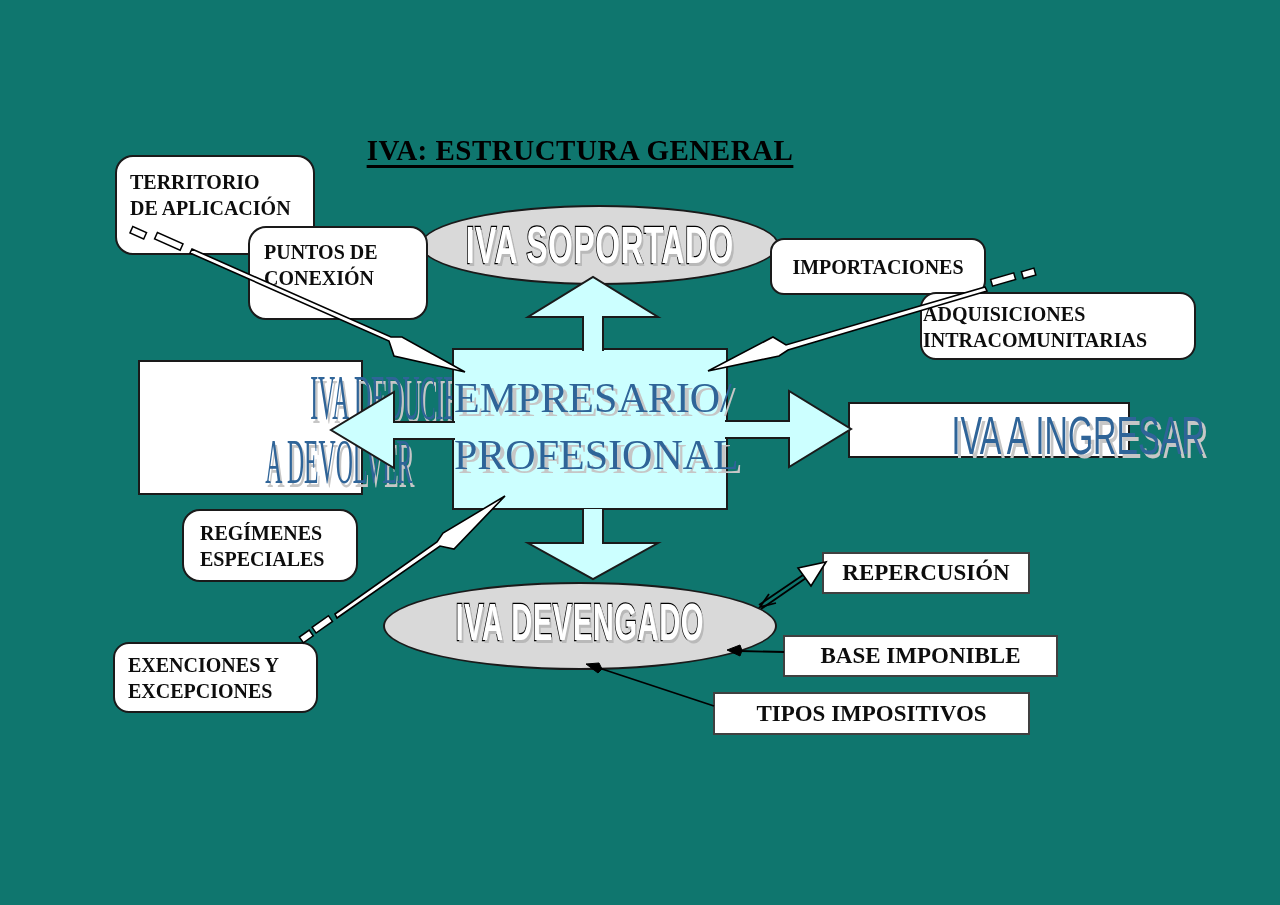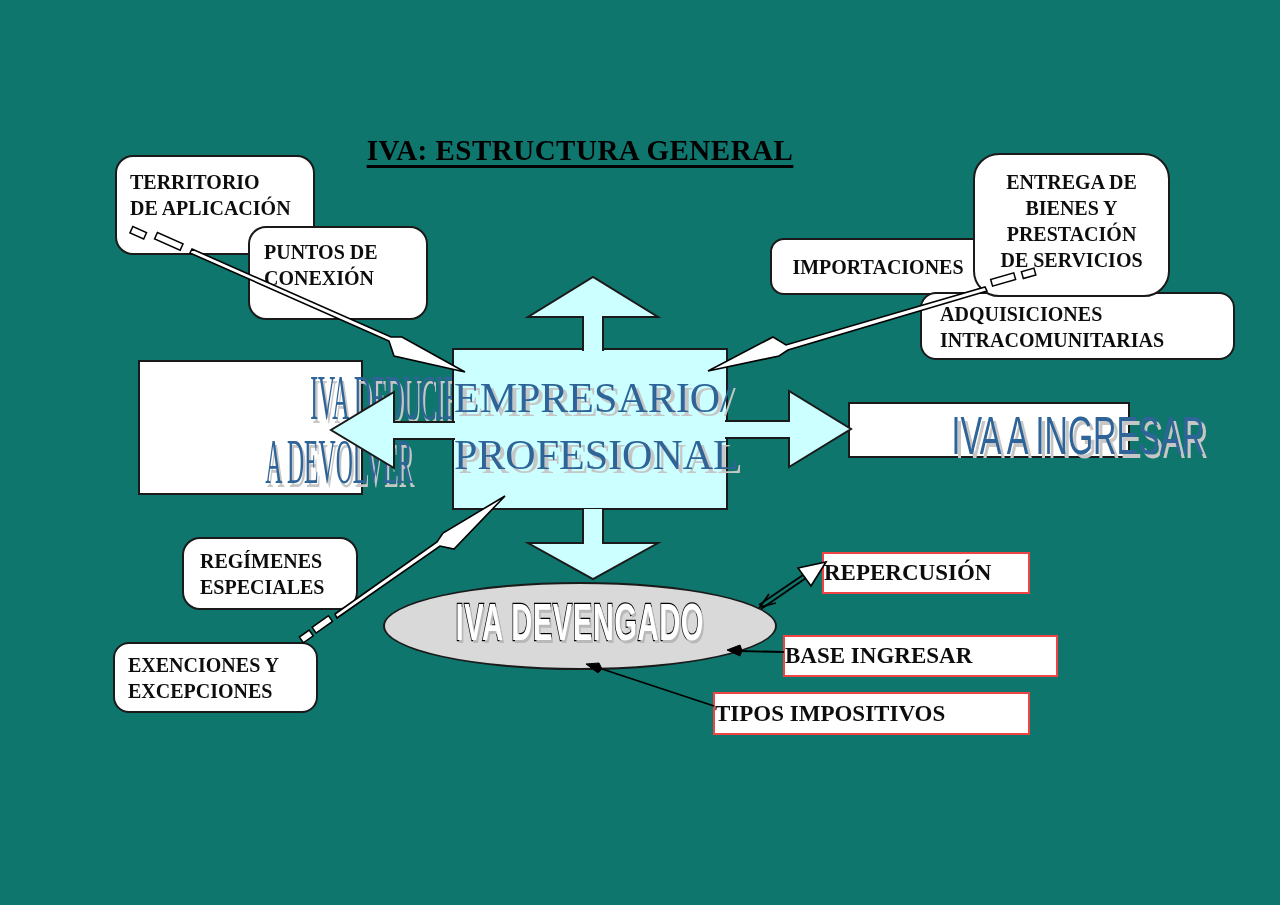--- a/index.html
+++ b/index.html
@@ -10,22 +10,22 @@
   #title{left:320px;top:131px;width:520px;text-align:center;
          font:700 29px/38px "Liberation Serif",serif;color:#000;letter-spacing:.5px;
          text-decoration:underline;text-decoration-thickness:3px;text-underline-offset:5px;z-index:6;}
   
   .ellipse{background:#d9d9d9;border:2px solid #1a1a1a;border-radius:50%;z-index:1;
            display:flex;align-items:center;justify-content:center;}
   
   .rbox{background:#fff;border:2px solid #1a1a1a;border-radius:18px;box-sizing:border-box;}
   .rlabel{font:700 20px/26px "Liberation Serif",serif;color:#0d0d0d;white-space:pre;}
   
-  .sbox{background:#fff;border:2px solid #ef4444;box-sizing:border-box;
-        display:flex;align-items:center;justify-content:flex-start;}
+  .sbox{background:#fff;border:2px solid #404040;box-sizing:border-box;
+        display:flex;align-items:center;justify-content:center;}
   .slabel{font:700 23px/26px "Liberation Serif",serif;color:#0d0d0d;white-space:nowrap;}
   
   #empresario-box{left:452px;top:348px;width:276px;height:162px;background:#ccffff;
                   border:2px solid #1a1a1a;box-sizing:border-box;z-index:4;text-align:left;padding-top:20px;}
   .wa-center{font:400 42px/57px "Liberation Serif",serif;color:#2f6498;
              text-shadow:4px 4px 0 #c6c6c6;white-space:nowrap;}
   
   #deducible-box{left:138px;top:360px;width:225px;height:135px;background:#fff;
                  border:2px solid #1a1a1a;box-sizing:border-box;z-index:2;text-align:center;padding-top:4px;}
   .wa-serif{display:inline-block;font:400 64px/64px "Liberation Serif",serif;color:#2f6498;
@@ -52,51 +52,48 @@
   .solidhead{fill:#000;stroke:#000;stroke-width:1;}
   .z2{z-index:2;} .z3{z-index:3;}
 </style>
 </head>
 <body>
 
 <div id="canvas">
 
   <div id="title" class="abs">IVA: ESTRUCTURA GENERAL</div>
 
+  <div class="abs ellipse" style="left:420px;top:205px;width:355px;height:76px;">
+    <span class="otext otext-sop">IVA SOPORTADO</span>
+  </div>
   <div class="abs ellipse" style="left:383px;top:582px;width:390px;height:84px;">
     <span class="otext otext-dev" style="margin-top:-8px;">IVA DEVENGADO</span>
   </div>
 
   <div class="abs rbox z2" style="left:115px;top:155px;width:200px;height:100px;padding:12px 0 0 13px;">
     <div class="rlabel">TERRITORIO</div>
     <div class="rlabel">DE APLICACIÓN</div>
   </div>
 
   <div class="abs rbox z3" style="left:248px;top:226px;width:180px;height:94px;padding:11px 0 0 14px;">
     <div class="rlabel">PUNTOS DE</div>
     <div class="rlabel">CONEXIÓN</div>
   </div>
 
-  <div class="abs rbox z3" style="left:973px;top:153px;width:197px;height:144px;border-radius:26px;padding-top:14px;text-align:center;">
-    <div class="rlabel">ENTREGA DE</div>
-    <div class="rlabel">BIENES Y</div>
-    <div class="rlabel">PRESTACIÓN</div>
-    <div class="rlabel">DE SERVICIOS</div>
-  </div>
 
   <div class="abs rbox z2" style="left:770px;top:238px;width:216px;height:57px;border-radius:14px;display:flex;align-items:center;justify-content:center;">
     <div class="rlabel" style="font-size:20px;">IMPORTACIONES</div>
   </div>
 
-  <div class="abs rbox z2" style="left:920px;top:292px;width:315px;height:68px;border-radius:16px;padding:7px 0 0 18px;">
+  <div class="abs rbox z2" style="left:920px;top:292px;width:276px;height:68px;border-radius:16px;padding:7px 0 0 1px;">
     <div class="rlabel">ADQUISICIONES</div>
     <div class="rlabel">INTRACOMUNITARIAS</div>
   </div>
 
-  <div class="abs rbox z2" style="left:182px;top:537px;width:176px;height:73px;border-radius:18px;padding:9px 0 0 16px;">
+  <div class="abs rbox z2" style="left:182px;top:509px;width:176px;height:73px;border-radius:18px;padding:9px 0 0 16px;">
     <div class="rlabel">REGÍMENES</div>
     <div class="rlabel">ESPECIALES</div>
   </div>
 
   <div class="abs rbox z3" style="left:113px;top:642px;width:205px;height:71px;border-radius:16px;padding:8px 0 0 13px;">
     <div class="rlabel">EXENCIONES Y</div>
     <div class="rlabel">EXCEPCIONES</div>
   </div>
 
   <div id="empresario-box" class="abs">
@@ -110,21 +107,21 @@
   </div>
 
   <div id="ingresar-box" class="abs">
     <span class="wa-sans" style="margin-top:4px;">IVA A INGRESAR</span>
   </div>
 
   <div class="abs sbox z2" style="left:822px;top:552px;width:208px;height:42px;">
     <div class="slabel">REPERCUSIÓN</div>
   </div>
   <div class="abs sbox z2" style="left:783px;top:635px;width:275px;height:42px;">
-    <div class="slabel">BASE INGRESAR</div>
+    <div class="slabel">BASE IMPONIBLE</div>
   </div>
   <div class="abs sbox z2" style="left:713px;top:692px;width:317px;height:43px;">
     <div class="slabel">TIPOS IMPOSITIVOS</div>
   </div>
 
   <svg id="overlay" class="abs" viewBox="0 0 1280 905">
 
     <g>
       <polygon class="ba-fill" points="583,351 583,317 528,317 593,277 658,317 603,317 603,351"></polygon>
       <path class="ba-stroke" d="M583,351 L583,317 L528,317 L593,277 L658,317 L603,317 L603,351"></path>

